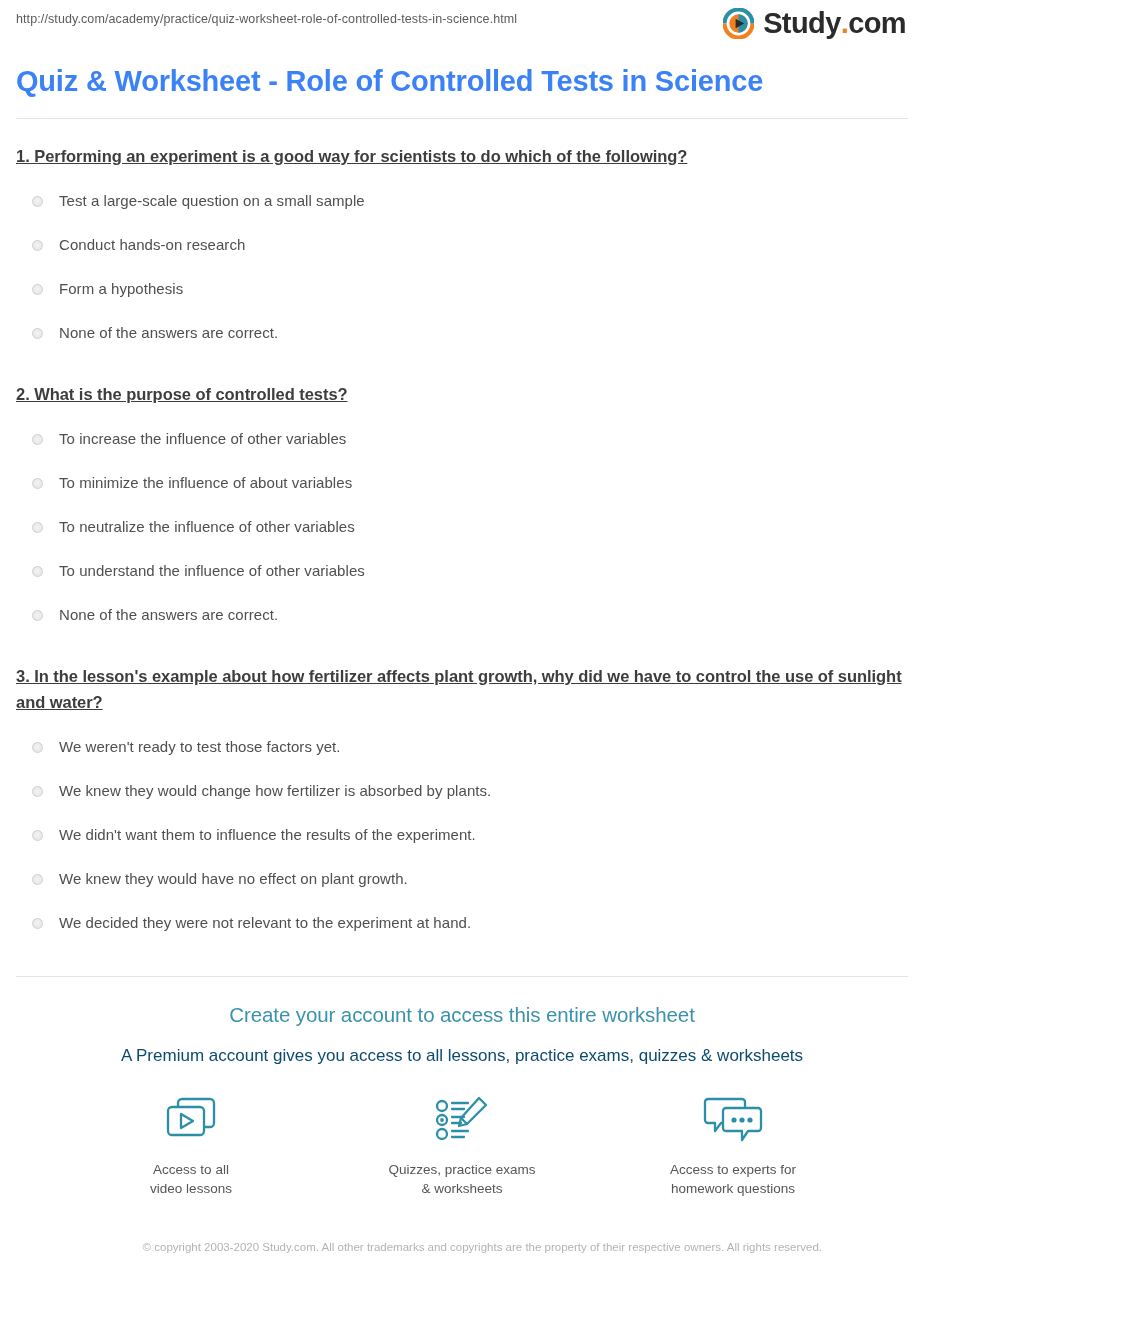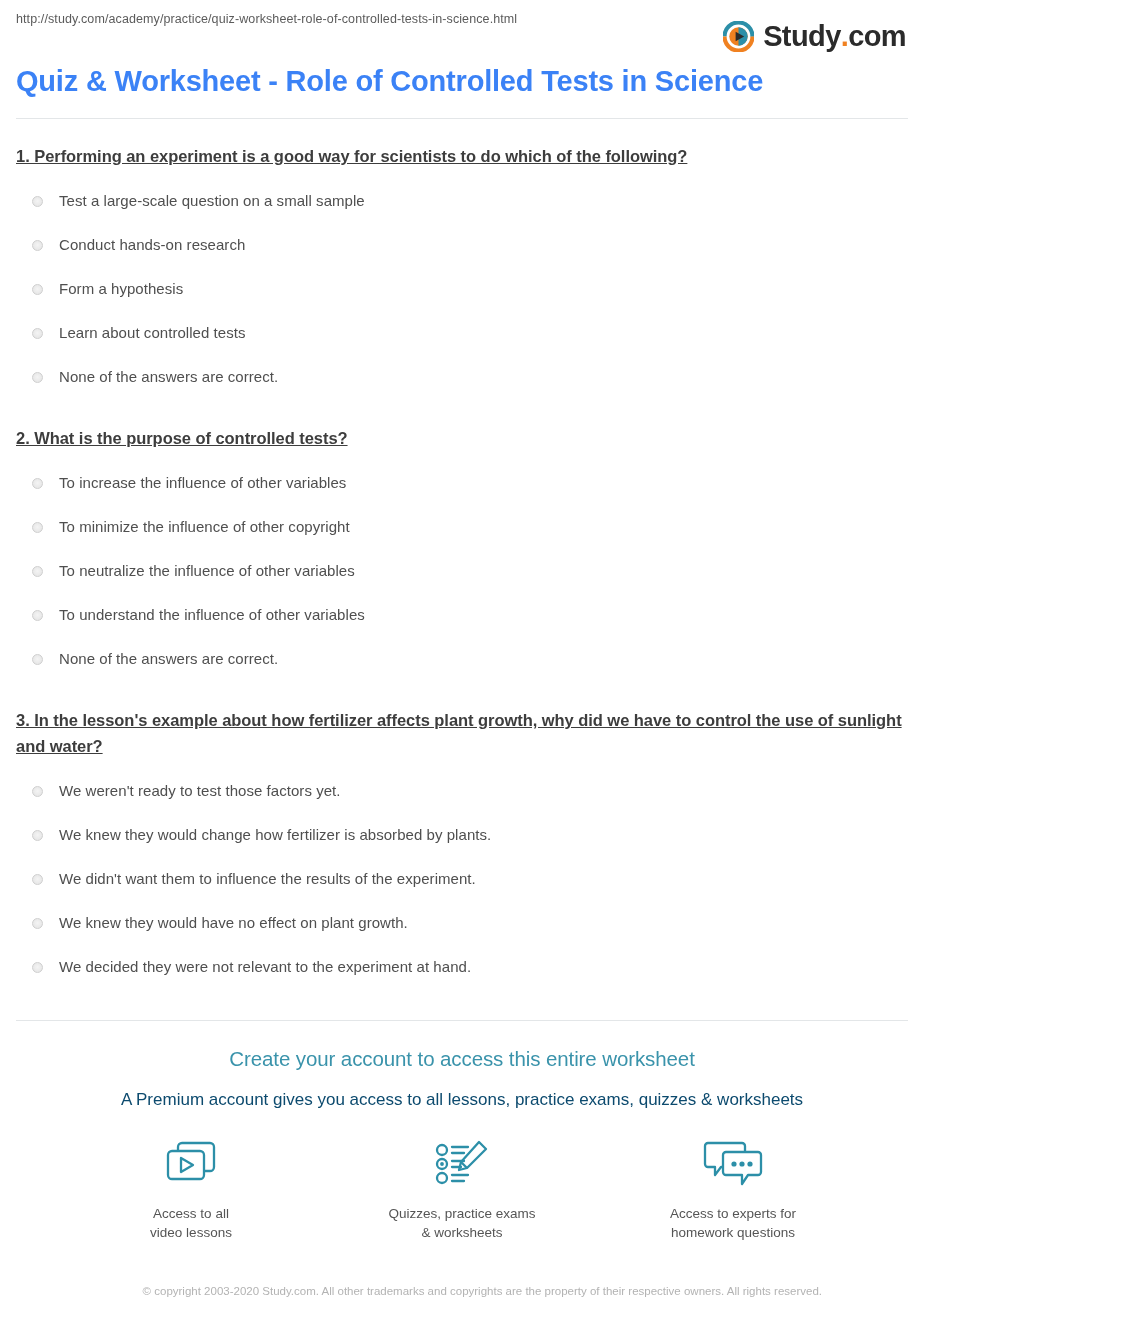--- a/index.html
+++ b/index.html
@@ -34,21 +34,21 @@
     left: 16px;
     top: 12px;
     font-size: 12.5px;
     color: #5b5b5b;
     letter-spacing: 0.1px;
     white-space: nowrap;
   }
   .logo {
     position: absolute;
     right: 18px;
-    top: 21px;
+    top: 8px;
     display: flex;
     align-items: center;
     gap: 9px;
   }
   .logo-mark {
     width: 31px;
     height: 31px;
     position: relative;
     flex: 0 0 auto;
   }
@@ -213,39 +213,35 @@
         <li class="option">
           <span class="radio"></span>
           <span class="option-label">Conduct hands-on research</span>
         </li>
         <li class="option">
           <span class="radio"></span>
           <span class="option-label">Form a hypothesis</span>
         </li>
         <li class="option">
           <span class="radio"></span>
-          <span class="option-label">Learn about controlled tests</span>
-        </li>
-        <li class="option">
-          <span class="radio"></span>
           <span class="option-label">None of the answers are correct.</span>
         </li>
       </ul>
     </div>
 
     <div class="question-block">
       <p class="question-text">2. What is the purpose of controlled tests?</p>
       <ul class="options">
         <li class="option">
           <span class="radio"></span>
           <span class="option-label">To increase the influence of other variables</span>
         </li>
         <li class="option">
           <span class="radio"></span>
-          <span class="option-label">To minimize the influence of other copyright</span>
+          <span class="option-label">To minimize the influence of about variables</span>
         </li>
         <li class="option">
           <span class="radio"></span>
           <span class="option-label">To neutralize the influence of other variables</span>
         </li>
         <li class="option">
           <span class="radio"></span>
           <span class="option-label">To understand the influence of other variables</span>
         </li>
         <li class="option">

